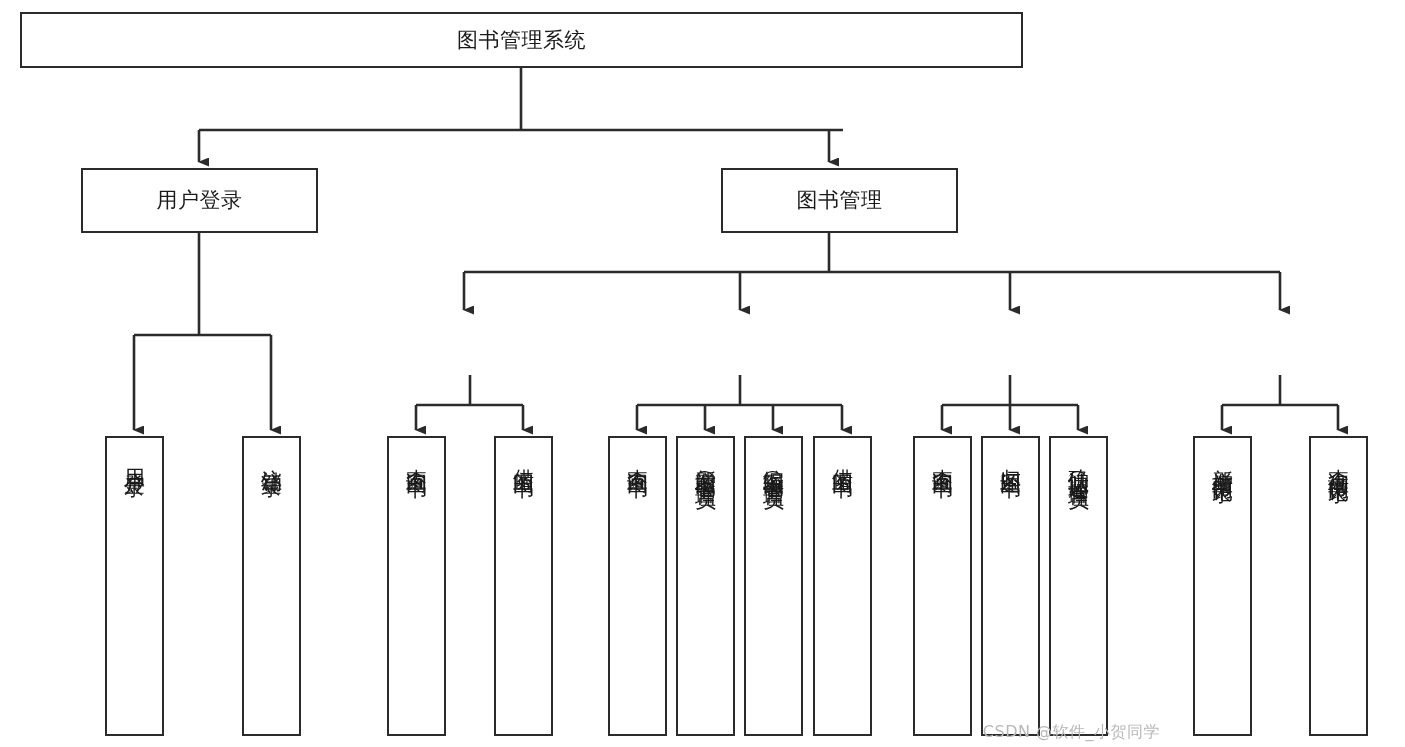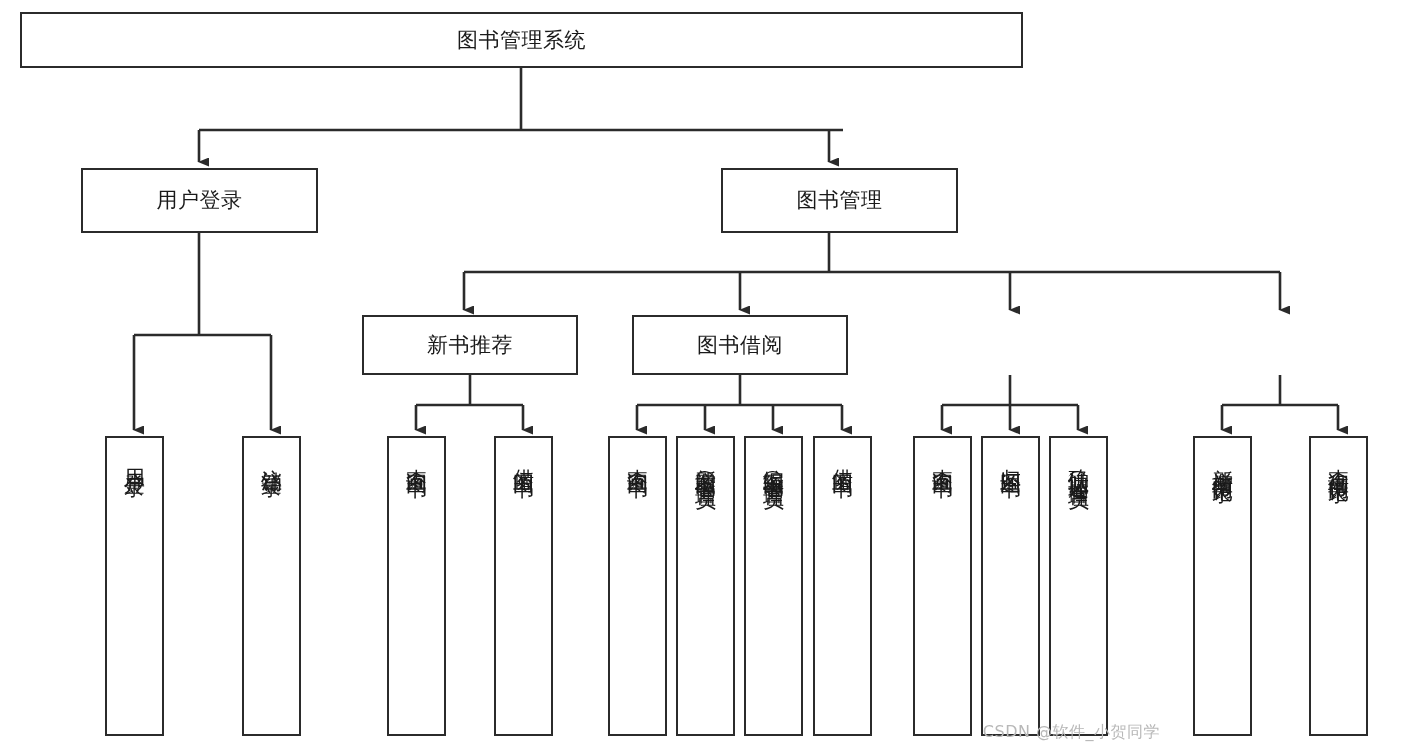--- a/index.html
+++ b/index.html
@@ -129,26 +129,20 @@
     <span class="node-label">图书管理系统</span>
   </div>
 
   <div class="node" style="left:81px; top:168px; width:237px; height:65px;">
     <span class="node-label">用户登录</span>
   </div>
   <div class="node" style="left:711px; top:168px; width:237px; height:65px;margin-left:10px;">
     <span class="node-label">图书管理</span>
   </div>
 
-  <div class="node" style="left:362px; top:315px; width:216px; height:60px;">
-    <span class="node-label">新书推荐</span>
-  </div>
-  <div class="node" style="left:632px; top:315px; width:216px; height:60px;">
-    <span class="node-label">图书借阅</span>
-  </div>
 
   <div class="node vertical" style="left:105px; top:436px; width:59px; height:300px;">
     <span class="node-label">用户登录</span>
   </div>
   <div class="node vertical" style="left:242px; top:436px; width:59px; height:300px;">
     <span class="node-label">注销登录</span>
   </div>
 
   <div class="node vertical" style="left:387px; top:436px; width:59px; height:300px;">
     <span class="node-label">查询图书</span>

